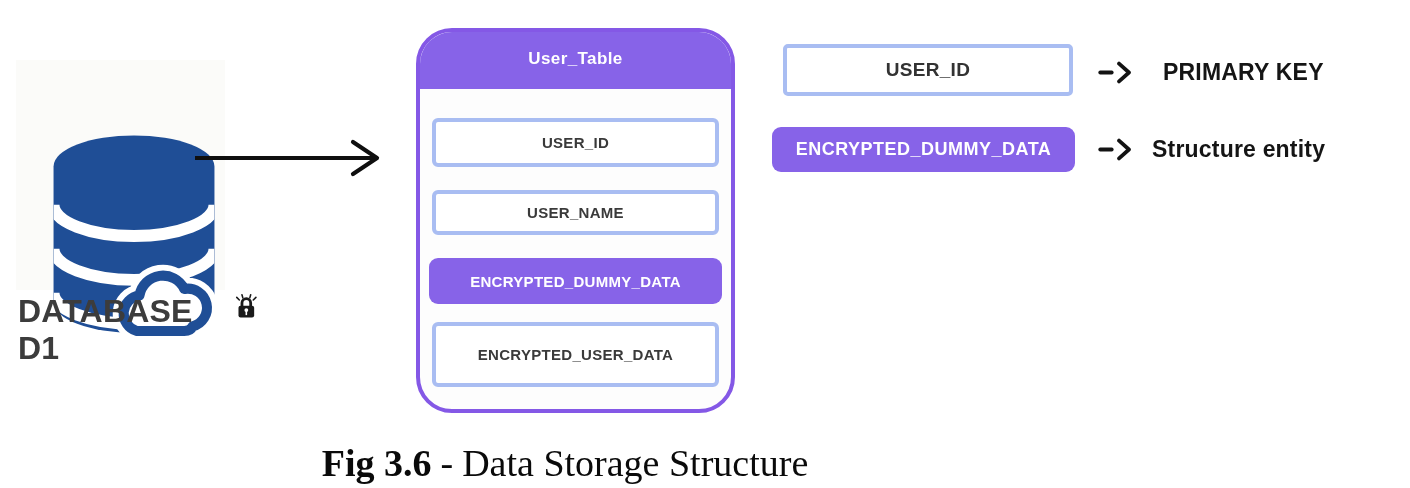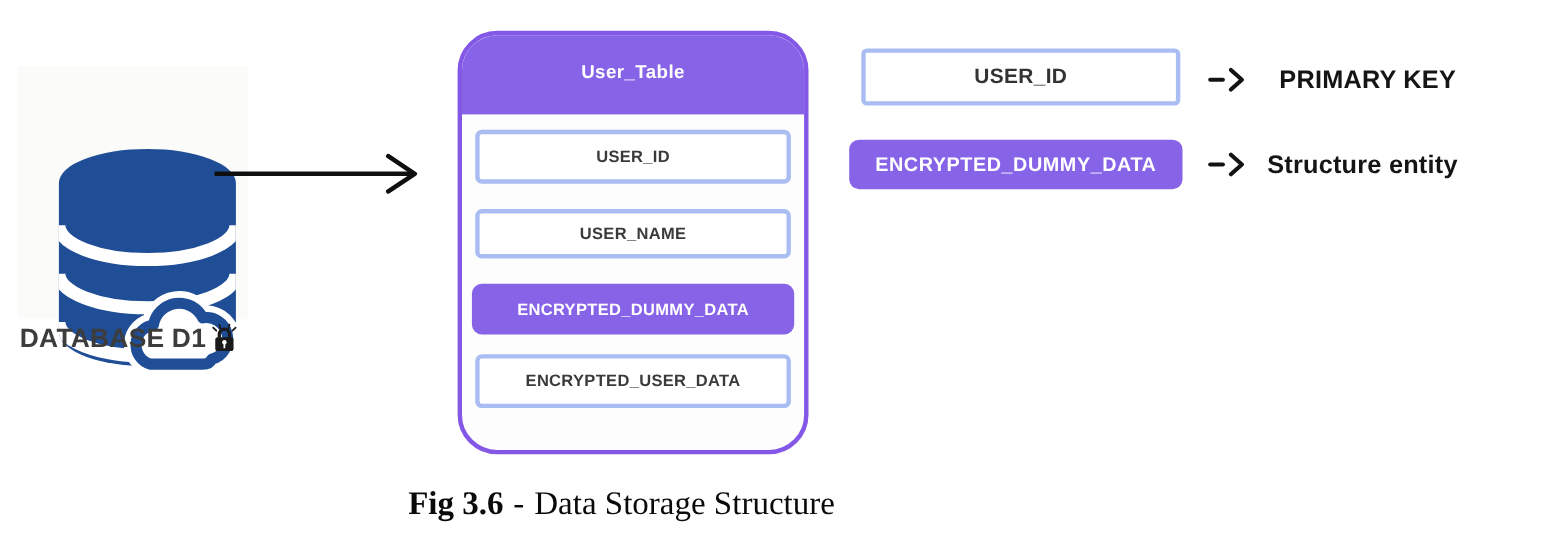--- a/index.html
+++ b/index.html
@@ -5,47 +5,47 @@
   html,body{margin:0;padding:0;background:#ffffff;}
   #stage{
     position:relative;width:1410px;height:488px;background:#ffffff;overflow:hidden;
     font-family:"Liberation Sans","DejaVu Sans",sans-serif;
   }
   
   .db-tile{position:absolute;left:16px;top:60px;width:209px;height:230px;background:#fbfbf9;}
   .db-svg{position:absolute;left:22px;top:68px;}
   .db-label{
     position:absolute;left:18px;top:293px;width:240px;height:30px;
-    display:flex;align-items:center;gap:5px;
-    font-weight:700;font-size:24px;letter-spacing:0.2px;color:#3c3c3c;
+    display:flex;gap:5px;
+    font-weight:700;font-size:32px;letter-spacing:0.2px;color:#3c3c3c;
   }
   
   .flow-arrow{position:absolute;left:193px;top:139px;}
   
   .card{
     position:absolute;left:416px;top:28px;width:319px;height:385px;
     box-sizing:border-box;border:4px solid #8458E6;border-radius:36px;
     background:#fdfdfd;overflow:hidden;
   }
   .card-header{
-    position:absolute;left:-4px;top:-4px;width:319px;height:76px;
+    position:absolute;left:-4px;top:-4px;width:319px;height:61px;
     background:#8763E8;display:flex;align-items:center;justify-content:center;
     color:#ffffff;font-weight:700;font-size:17px;letter-spacing:0.4px;
   }
   .row{
     position:absolute;left:12px;width:287px;box-sizing:border-box;
     display:flex;align-items:center;justify-content:center;
     font-weight:700;font-size:15px;letter-spacing:0.3px;
   }
   .row.plain{background:#ffffff;border:4px solid #A9BDF2;border-radius:6px;color:#3a3a3a;}
   .row.highlight{background:#8763E8;border-radius:9px;color:#ffffff;left:9px;width:293px;}
   .row1{top:86px;height:49px;}
   .row2{top:158px;height:45px;}
   .row3{top:226px;height:46px;}
-  .row4{top:290px;height:49px;}
+  .row4{top:290px;height:65px;}
   
   .legend-box{
     position:absolute;box-sizing:border-box;
     display:flex;align-items:center;justify-content:center;
     font-weight:700;letter-spacing:0.3px;
   }
   .legend-box.plain{
     left:783px;top:44px;width:290px;height:52px;
     background:#ffffff;border:4px solid #A9BDF2;border-radius:5px;
     color:#333333;font-size:19px;
@@ -59,21 +59,21 @@
   .legend-meaning{
     position:absolute;left:1152px;height:28px;display:flex;align-items:center;
     font-weight:700;font-size:23px;letter-spacing:0.2px;color:#151515;
   }
   .meaning1{top:58px;margin-left:11px;}
   .meaning2{top:135px;}
   
   .caption{
     position:absolute;left:0;top:441px;width:1130px;text-align:center;
     font-family:"Liberation Serif","DejaVu Serif",serif;
-    font-size:30px;color:#0a0a0a;
+    font-size:38px;color:#0a0a0a;
   }
   .caption-fig{font-weight:700;}
   .caption-sep{margin:0 9px;}
 </style>
 </head>
 <body>
 
 <div id="stage">
 
   <div class="db-tile">

